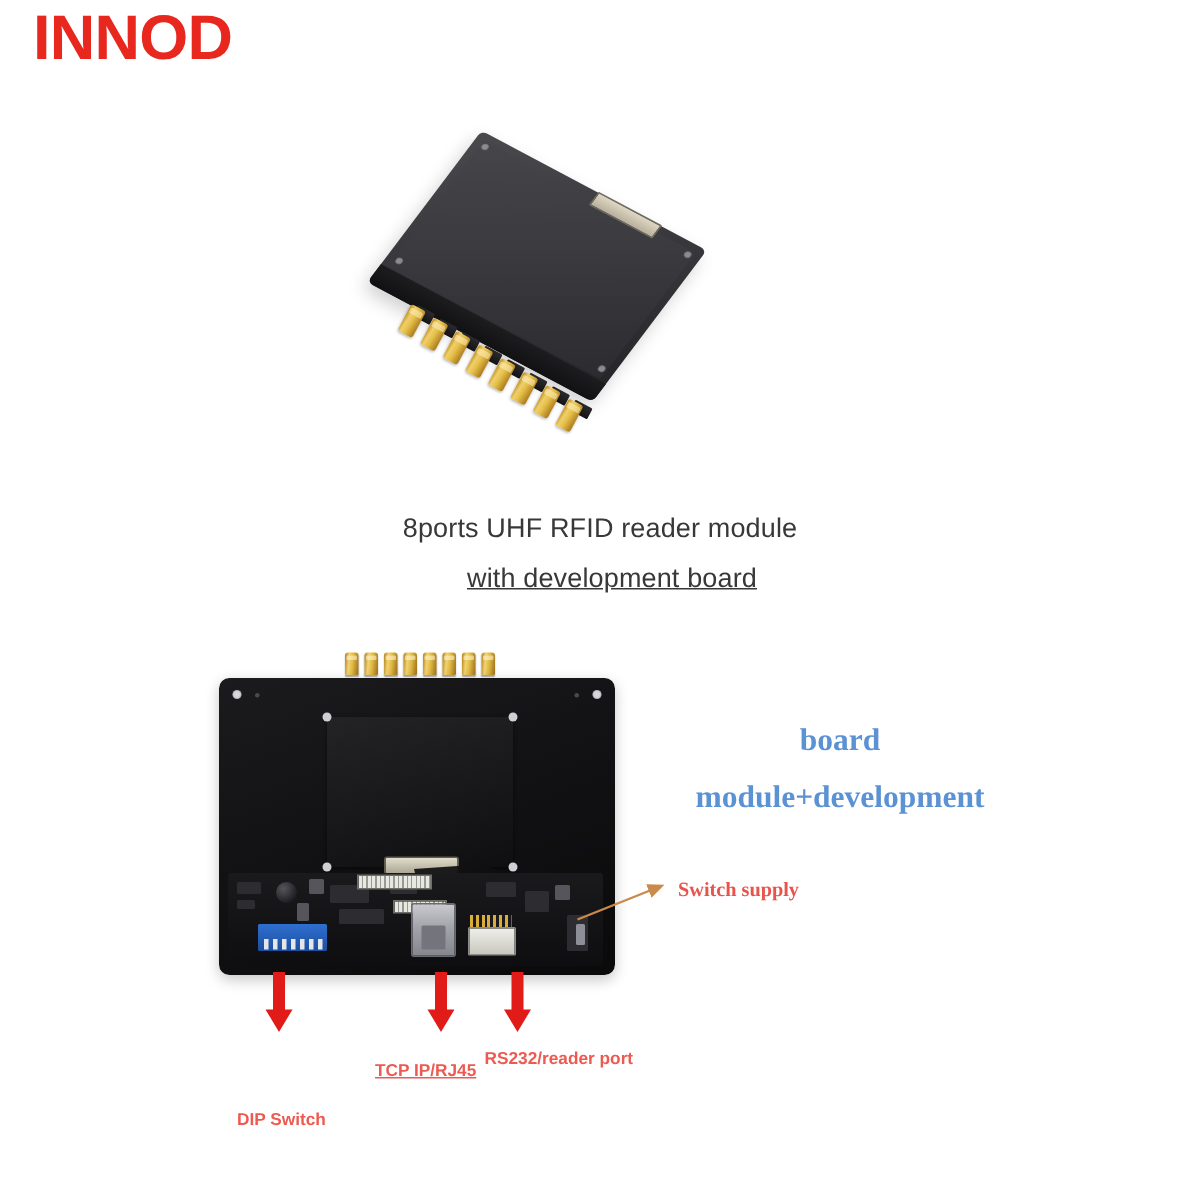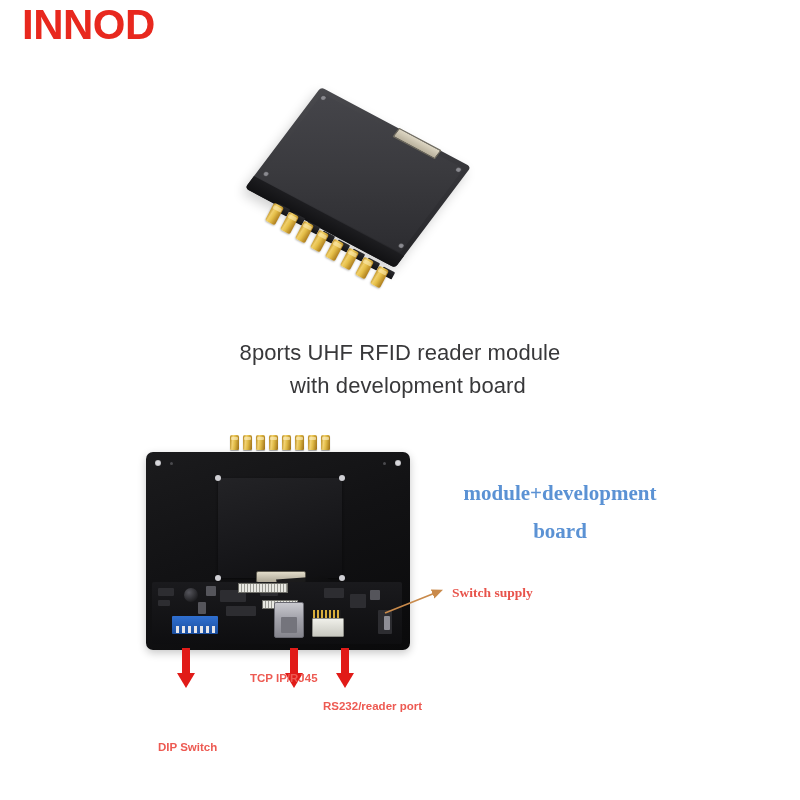--- a/index.html
+++ b/index.html
@@ -107,27 +107,27 @@
   
   .caption {
     position: absolute;
     left: 0;
     top: 336px;
     width: 800px;
     text-align: center;
   }
   .caption-line {
     font-family: "Liberation Sans", sans-serif;
-    font-size: 22px;
+    font-size: 18px;
     color: #38383a;
     line-height: 33px;
     letter-spacing: 0.1px;
   }
   .caption-line.l1 { padding-left: 0px; }
-  .caption-line.l2 { padding-left: 16px; }
+  .caption-line.l2 { padding-left: 16px; text-decoration: underline; }
 
   
   .blue-note {
     position: absolute;
     left: 430px;
     top: 474px;
     width: 260px;
     text-align: center;
     font-family: "Liberation Serif", serif;
     font-weight: bold;
@@ -393,22 +393,22 @@
     <div class="sma-base" style="left:126px; top:164px; transform:rotate(28deg);"></div>
     <div class="sma" style="left:119px; top:162px; transform:rotate(28deg);"></div>
   </div>
 
   <div class="caption">
     <div class="caption-line l1">8ports UHF RFID reader module</div>
     <div class="caption-line l2">with development board</div>
   </div>
 
   <div class="blue-note">
+    <div>board</div>
     <div>module+development</div>
-    <div>board</div>
   </div>
 
   <div class="board-photo">
 
     <div class="board-sma" style="left:84px;  top:5px;"></div>
     <div class="board-sma" style="left:97px;  top:5px;"></div>
     <div class="board-sma" style="left:110px; top:5px;"></div>
     <div class="board-sma" style="left:123px; top:5px;"></div>
     <div class="board-sma" style="left:136px; top:5px;"></div>
     <div class="board-sma" style="left:149px; top:5px;"></div>
@@ -475,21 +475,21 @@
   <div class="red-arrow" style="left:285px; top:648px;">
     <div class="shaft"></div>
     <div class="head"></div>
   </div>
   <div class="red-arrow" style="left:336px; top:648px;">
     <div class="shaft"></div>
     <div class="head"></div>
   </div>
 
   <div class="red-label" style="left:158px; top:700px;margin-top:41px;">DIP Switch</div>
-  <div class="red-label" style="left:250px; top:672px;">TCP IP/RJ45</div>
+  <div class="red-label" style="left:250px; top:708px;text-decoration:underline;">TCP IP/RJ45</div>
   <div class="red-label" style="left:323px; top:700px;">RS232/reader port</div>
 
   <svg class="ps-arrow" viewBox="0 0 70 34">
     <defs>
       <marker id="psHead" markerWidth="7" markerHeight="7" refX="5" refY="3" orient="auto">
         <path d="M0,0 L7,3 L0,6 z" fill="#c98a4b"></path>
       </marker>
     </defs>
     <line x1="3" y1="30" x2="58" y2="8" stroke="#c98a4b" stroke-width="1.6" marker-end="url(#psHead)"></line>
   </svg>

